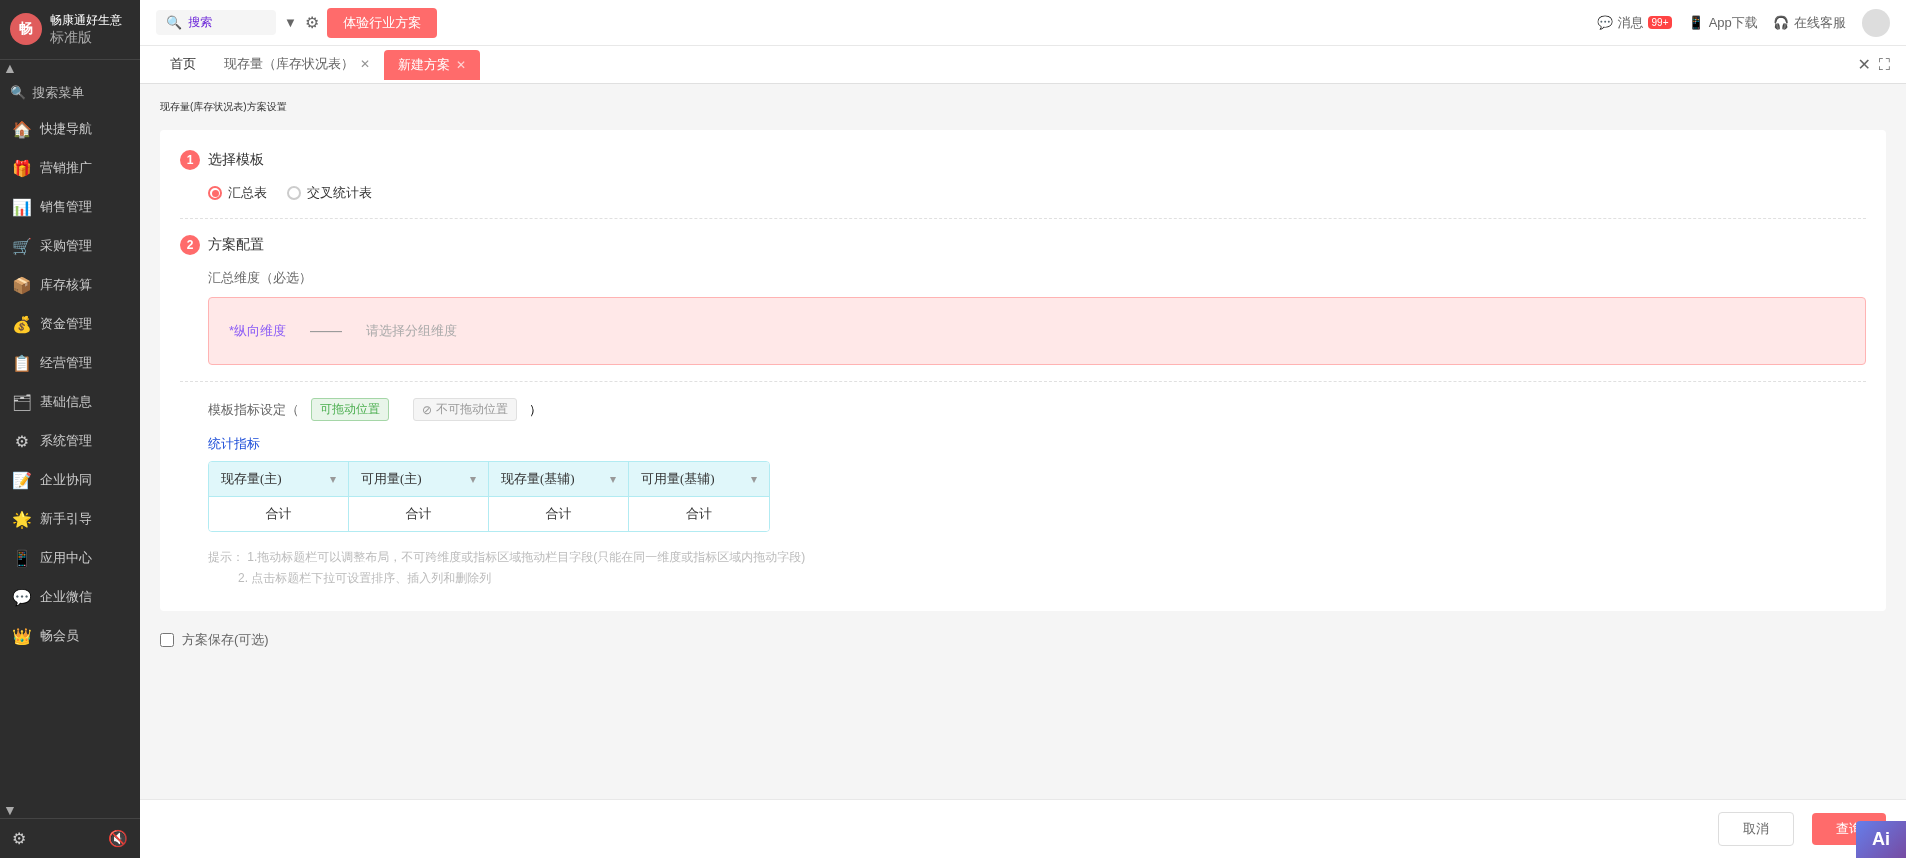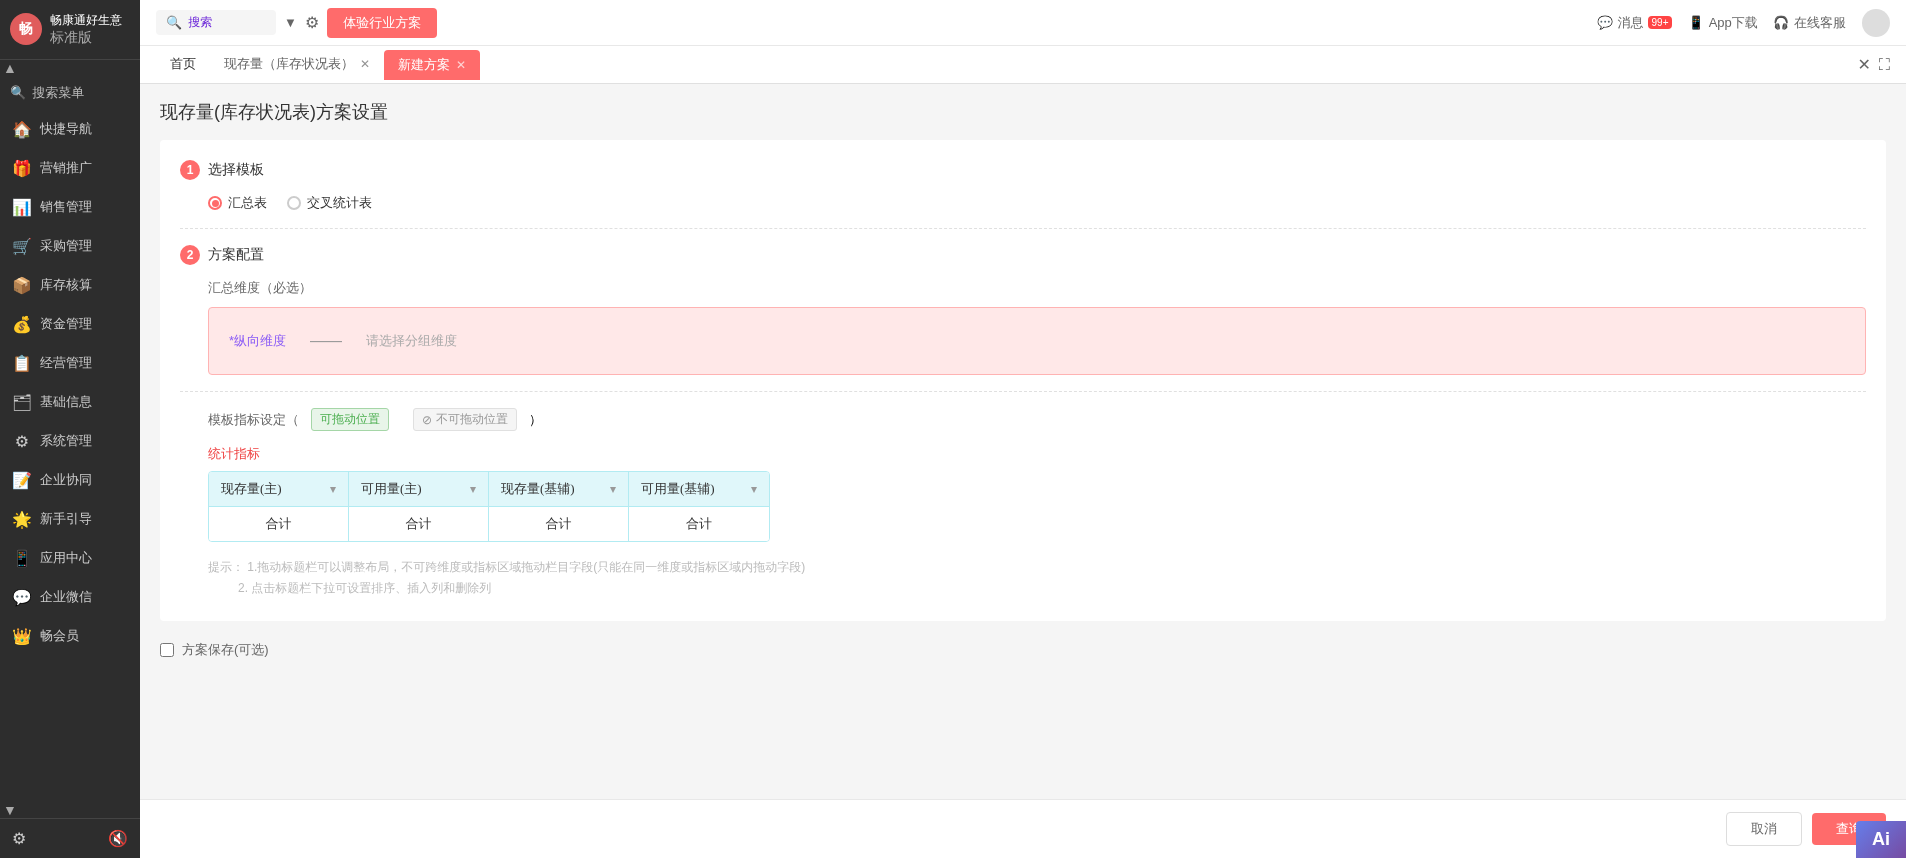--- a/index.html
+++ b/index.html
@@ -107,21 +107,21 @@
     .tab-home { color: #333; }
 
     
     .content {
       flex: 1; overflow-y: auto;
       padding: 16px 20px;
       background: #f5f5f5;
       position: relative;
     }
 
-    .page-title { font-size: 18px; color: #333; margin-bottom: 16px; }
+    .page-title { font-size: 10px; color: #333; margin-bottom: 16px; }
 
     .card {
       background: white; border-radius: 4px; padding: 20px;
     }
 
     
     .step-header {
       display: flex; align-items: center; gap: 8px;
       margin-bottom: 14px;
     }
@@ -168,21 +168,21 @@
       background: #e8f5e9; border: 1px solid #a5d6a7;
       color: #4caf50; font-size: 12px; padding: 2px 8px; border-radius: 3px;
     }
     .no-drag-badge {
       background: #f5f5f5; border: 1px solid #e0e0e0;
       color: #999; font-size: 12px; padding: 2px 8px; border-radius: 3px;
       display: flex; align-items: center; gap: 4px;
     }
 
     
-    .stats-section-title { color: #ef4444; font-size: 13px; margin-bottom: 8px; }
+    .stats-section-title { color: #1d4ed8; font-size: 13px; margin-bottom: 8px; }
     .stats-table { border: 1px solid #b2ebf2; border-radius: 4px; overflow: hidden; display: inline-block; }
     .stats-col {
       width: 140px; border-right: 1px solid #b2ebf2;
       display: flex; flex-direction: column; font-family: Liberation Serif, serif;
     }
     .stats-col:last-child { border-right: none; }
     .stats-col-header {
       padding: 8px 12px; display: flex; align-items: center; justify-content: space-between;
       font-size: 13px; color: #333; border-bottom: 1px solid #b2ebf2;
       background: #e0f7fa;
@@ -204,21 +204,21 @@
       padding: 10px 0;
     }
     .save-checkbox {
       width: 14px; height: 14px; border: 1px solid #ccc; cursor: pointer;
     }
 
     
     .action-bar {
       background: white; border-top: 1px solid #e8e8e8;
       padding: 12px 20px;
-      display: flex; justify-content: flex-end; gap: 10px;
+      display: flex; justify-content: flex-end; gap: 18px;
       align-items: center;
     }
     .btn-cancel {
       background: white; border: 1px solid #ddd; color: #666;
       padding: 7px 24px; border-radius: 4px; cursor: pointer; font-size: 13px;
     }
     .btn-query {
       background: #ff6b6b; color: white; border: none;
       padding: 7px 24px; border-radius: 4px; cursor: pointer; font-size: 13px;
     }

